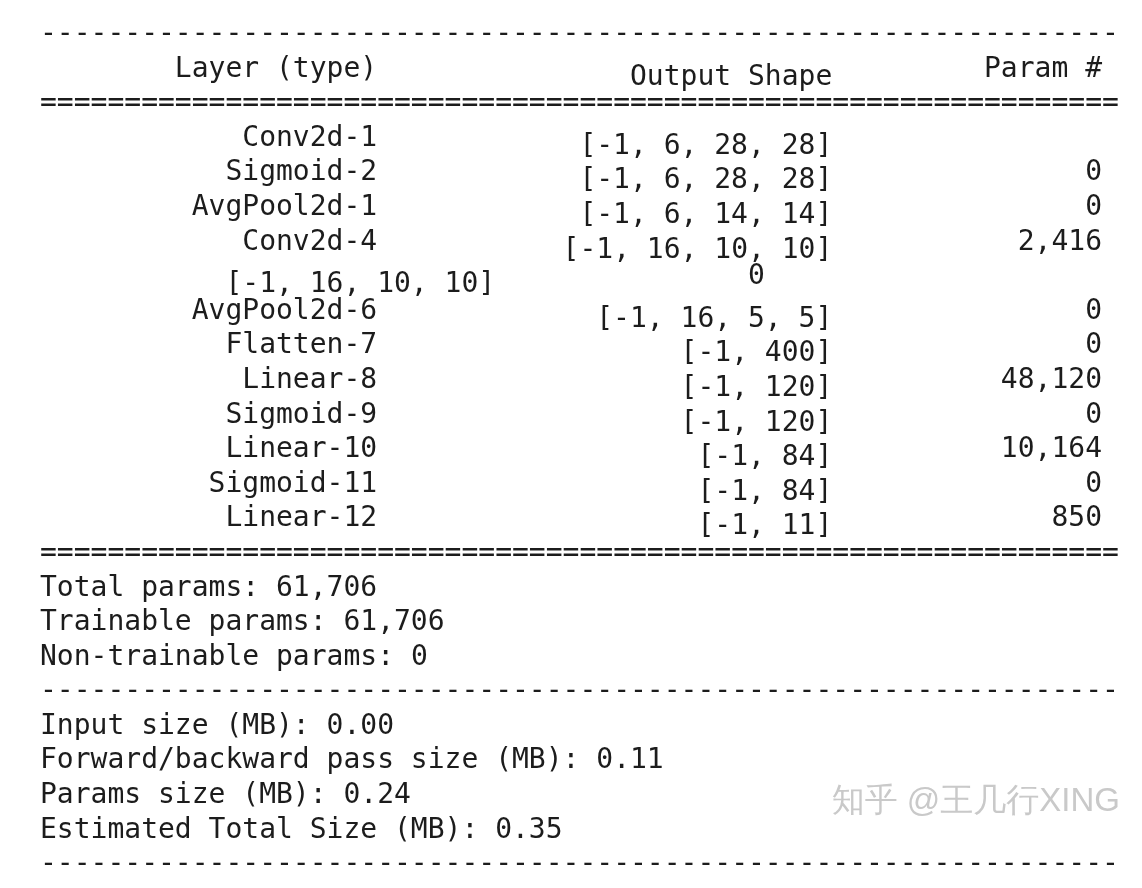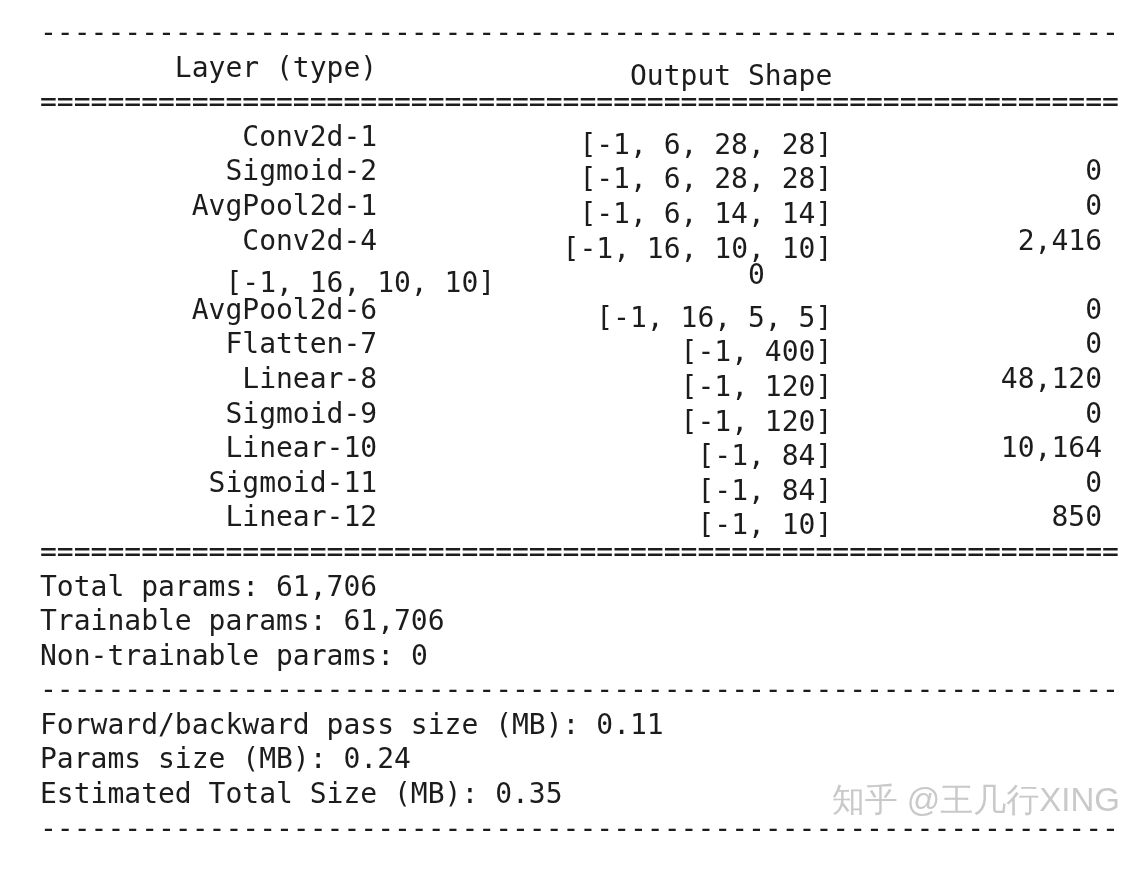--- a/index.html
+++ b/index.html
@@ -51,20 +51,21 @@
 </head>
 <body>
 
 <div class="console">
 
   <div class="line sep">----------------------------------------------------------------</div>
 
   <div class="line cols">
     <span class="c1">Layer (type)</span>
     <span class="c2">Output Shape</span>
+    <span class="c3">Param #</span>
   </div>
 
   <div class="line sep">================================================================</div>
 
   <div class="line cols">
     <span class="c1">Conv2d-1</span>
     <span class="c2">[-1, 6, 28, 28]</span>
   </div>
   <div class="line cols">
     <span class="c1">Sigmoid-2</span>
@@ -110,32 +111,33 @@
     <span class="c2">[-1, 84]</span>
     <span class="c3">10,164</span>
   </div>
   <div class="line cols">
     <span class="c1">Sigmoid-11</span>
     <span class="c2">[-1, 84]</span>
     <span class="c3">0</span>
   </div>
   <div class="line cols">
     <span class="c1">Linear-12</span>
-    <span class="c2">[-1, 10]</span>
+    <span class="c2">[-1, 11]</span>
     <span class="c3">850</span>
   </div>
 
   <div class="line sep">================================================================</div>
 
   <div class="line"><span>Total params: </span><span>61,706</span></div>
   <div class="line"><span>Trainable params: </span><span>61,706</span></div>
   <div class="line"><span>Non-trainable params: </span><span>0</span></div>
 
   <div class="line sep">----------------------------------------------------------------</div>
 
+  <div class="line"><span>Input size (MB): </span><span>0.00</span></div>
   <div class="line"><span>Forward/backward pass size (MB): </span><span>0.11</span></div>
   <div class="line"><span>Params size (MB): </span><span>0.24</span></div>
   <div class="line"><span>Estimated Total Size (MB): </span><span>0.35</span></div>
 
   <div class="line sep">----------------------------------------------------------------</div>
 
 </div>
 
 <div class="watermark">知乎 @王几行XING</div>
 

